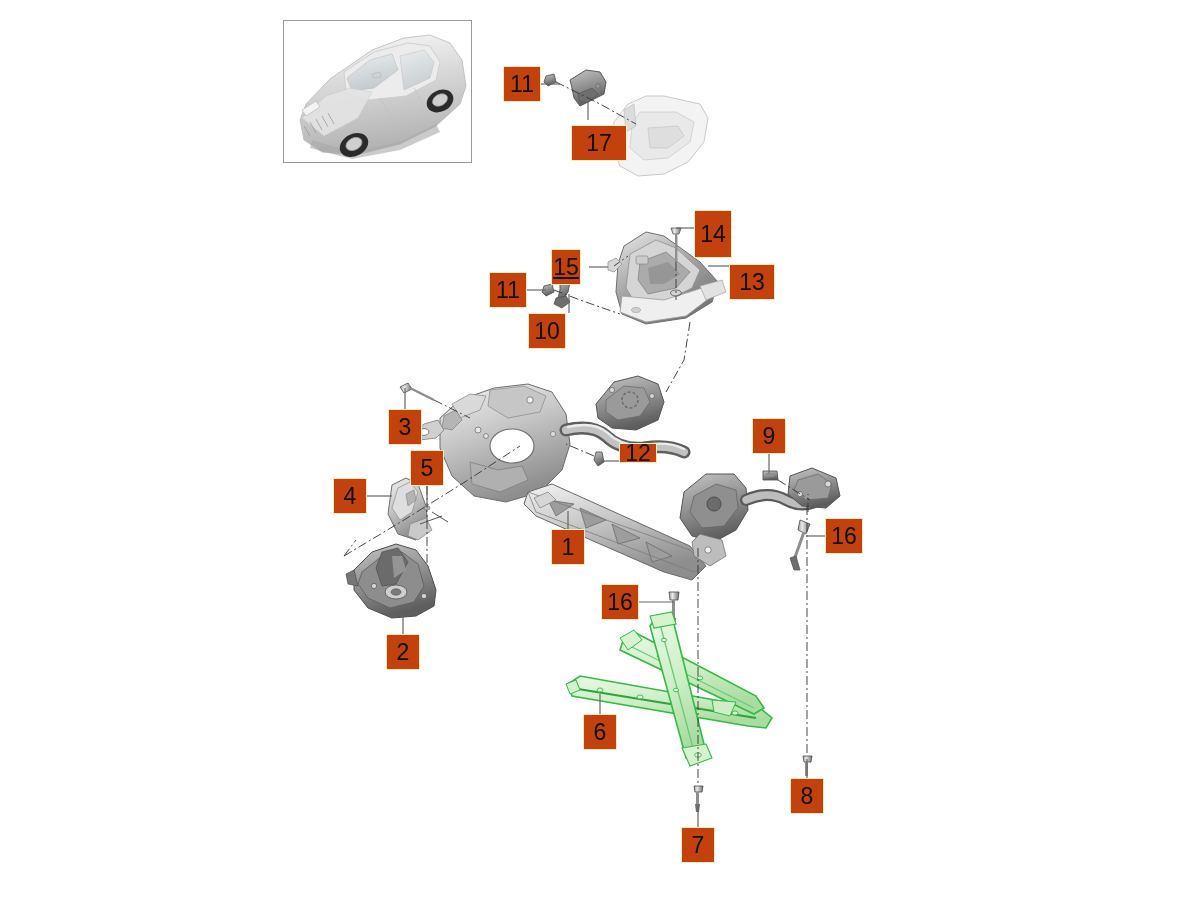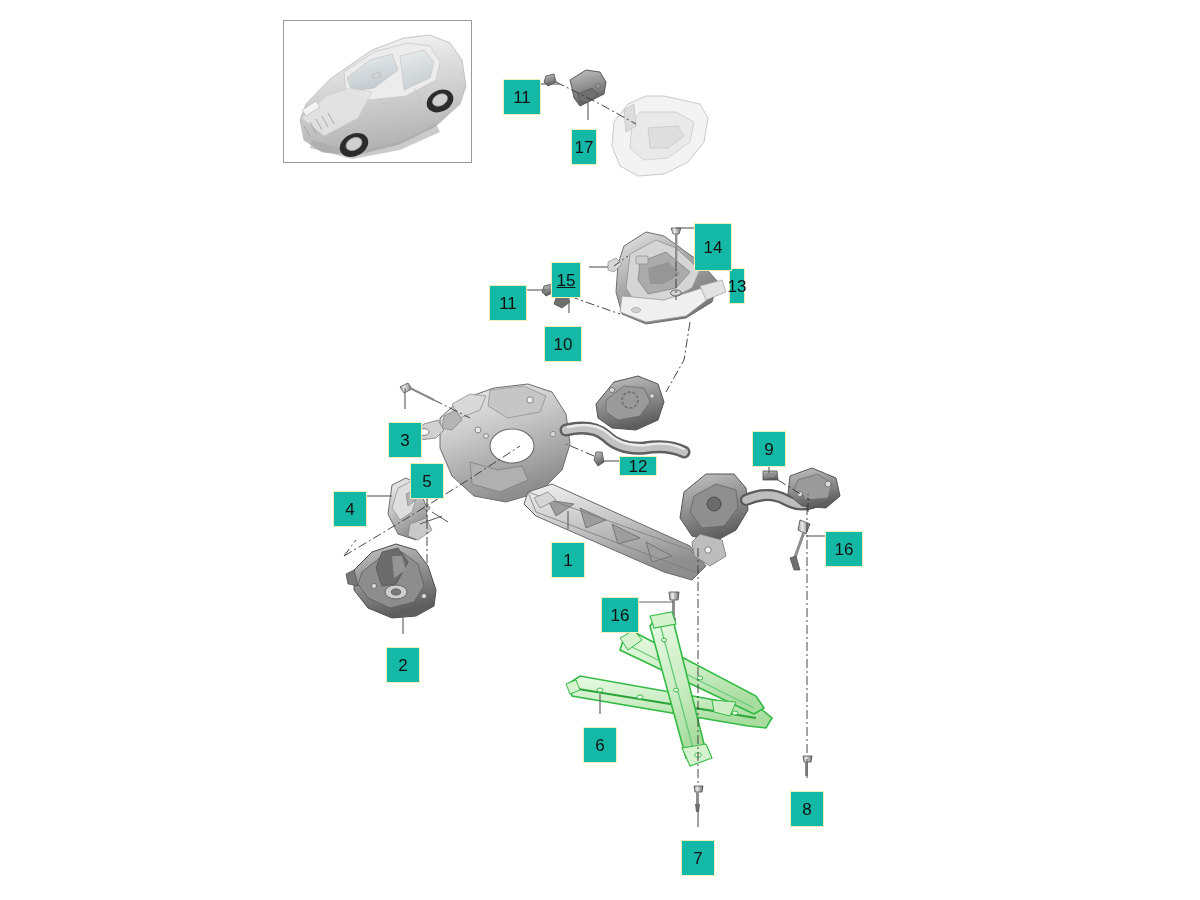--- a/index.html
+++ b/index.html
@@ -3,23 +3,23 @@
 <meta charset="utf-8">
 <style>
   html,body{margin:0;padding:0;background:#ffffff;}
   body{width:1200px;height:900px;overflow:hidden;
        font-family:"Liberation Sans","DejaVu Sans",sans-serif;}
   #stage{position:relative;width:1200px;height:900px;background:#fff;}
   svg.layer{position:absolute;left:0;top:0;width:1200px;height:900px;}
 
   
   .lbl{position:absolute;box-sizing:border-box;
-       border:1px solid #f2edb8;background:#14b8a6;
+       border:1px solid #f2edb8;background:#c2410c;
        display:flex;align-items:center;justify-content:center;
-       font-size:17px;color:#111;line-height:1;margin-top:13px;}
+       font-size:23px;color:#111;line-height:1;}
   .thumb-frame{position:absolute;box-sizing:border-box;
        border:1px solid #9a9a9a;background:#ffffff;}
 </style>
 </head>
 <body>
 
 <div id="stage">
 
   <div class="thumb-frame" id="thumbFrame" style="left: 283px; top: 20px; width: 189px; height: 143px;"></div>
 
@@ -334,25 +334,25 @@
   <div id="labelHost">
       <div class="lbl" style="left: 551px; top: 529px; width: 34px; height: 36px; border-color: rgb(242, 237, 184);">1</div>
       <div class="lbl" style="left: 386px; top: 634px; width: 34px; height: 36px; border-color: rgb(242, 237, 184);">2</div>
       <div class="lbl" style="left: 388px; top: 409px; width: 34px; height: 36px; border-color: rgb(242, 237, 184);">3</div>
       <div class="lbl" style="left: 333px; top: 478px; width: 34px; height: 36px; border-color: rgb(242, 237, 184);">4</div>
       <div class="lbl" style="left: 410px; top: 450px; width: 34px; height: 36px; border-color: rgb(242, 237, 184);">5</div>
       <div class="lbl" style="left: 583px; top: 714px; width: 34px; height: 36px; border-color: rgb(242, 237, 184);">6</div>
       <div class="lbl" style="left: 681px; top: 827px; width: 34px; height: 36px; border-color: rgb(242, 237, 184);">7</div>
       <div class="lbl" style="left: 790px; top: 778px; width: 34px; height: 36px; border-color: rgb(242, 237, 184);">8</div>
       <div class="lbl" style="left: 752px; top: 418px; width: 34px; height: 36px; border-color: rgb(242, 237, 184);">9</div>
-      <div class="lbl" style="left: 544px; top: 313px; width: 38px; height: 36px; border-color: rgb(242, 237, 184);">10</div>
+      <div class="lbl" style="left: 528px; top: 313px; width: 38px; height: 36px; border-color: rgb(242, 237, 184);">10</div>
       <div class="lbl" style="left: 489px; top: 272px; width: 38px; height: 36px; border-color: rgb(242, 237, 184);">11</div>
       <div class="lbl" style="left: 503px; top: 66px; width: 38px; height: 36px; border-color: rgb(242, 237, 184);">11</div>
       <div class="lbl" style="left: 619px; top: 443px; width: 38px; height: 20px; border-color: rgb(242, 237, 184);">12</div>
-      <div class="lbl" style="left: 729px; top: 255px; width: 16px; height: 36px; border-color: rgb(242, 237, 184);">13</div>
+      <div class="lbl" style="left: 729px; top: 264px; width: 46px; height: 36px; border-color: rgb(242, 237, 184);">13</div>
       <div class="lbl" style="left: 694px; top: 210px; width: 38px; height: 48px; border-color: rgb(242, 237, 184);">14</div>
       <div class="lbl" style="left: 551px; top: 249px; width: 30px; height: 36px; border-color: rgb(242, 237, 184); text-decoration: underline;">15</div>
       <div class="lbl" style="left: 601px; top: 584px; width: 38px; height: 36px; border-color: rgb(242, 237, 184);">16</div>
       <div class="lbl" style="left: 825px; top: 518px; width: 38px; height: 36px; border-color: rgb(242, 237, 184);">16</div>
-      <div class="lbl" style="left: 571px; top: 116px; width: 26px; height: 36px; border-color: rgb(242, 237, 184);">17</div>
+      <div class="lbl" style="left: 571px; top: 125px; width: 56px; height: 36px; border-color: rgb(242, 237, 184);">17</div>
     </div>
 
 </div>
 
 </body></html>

